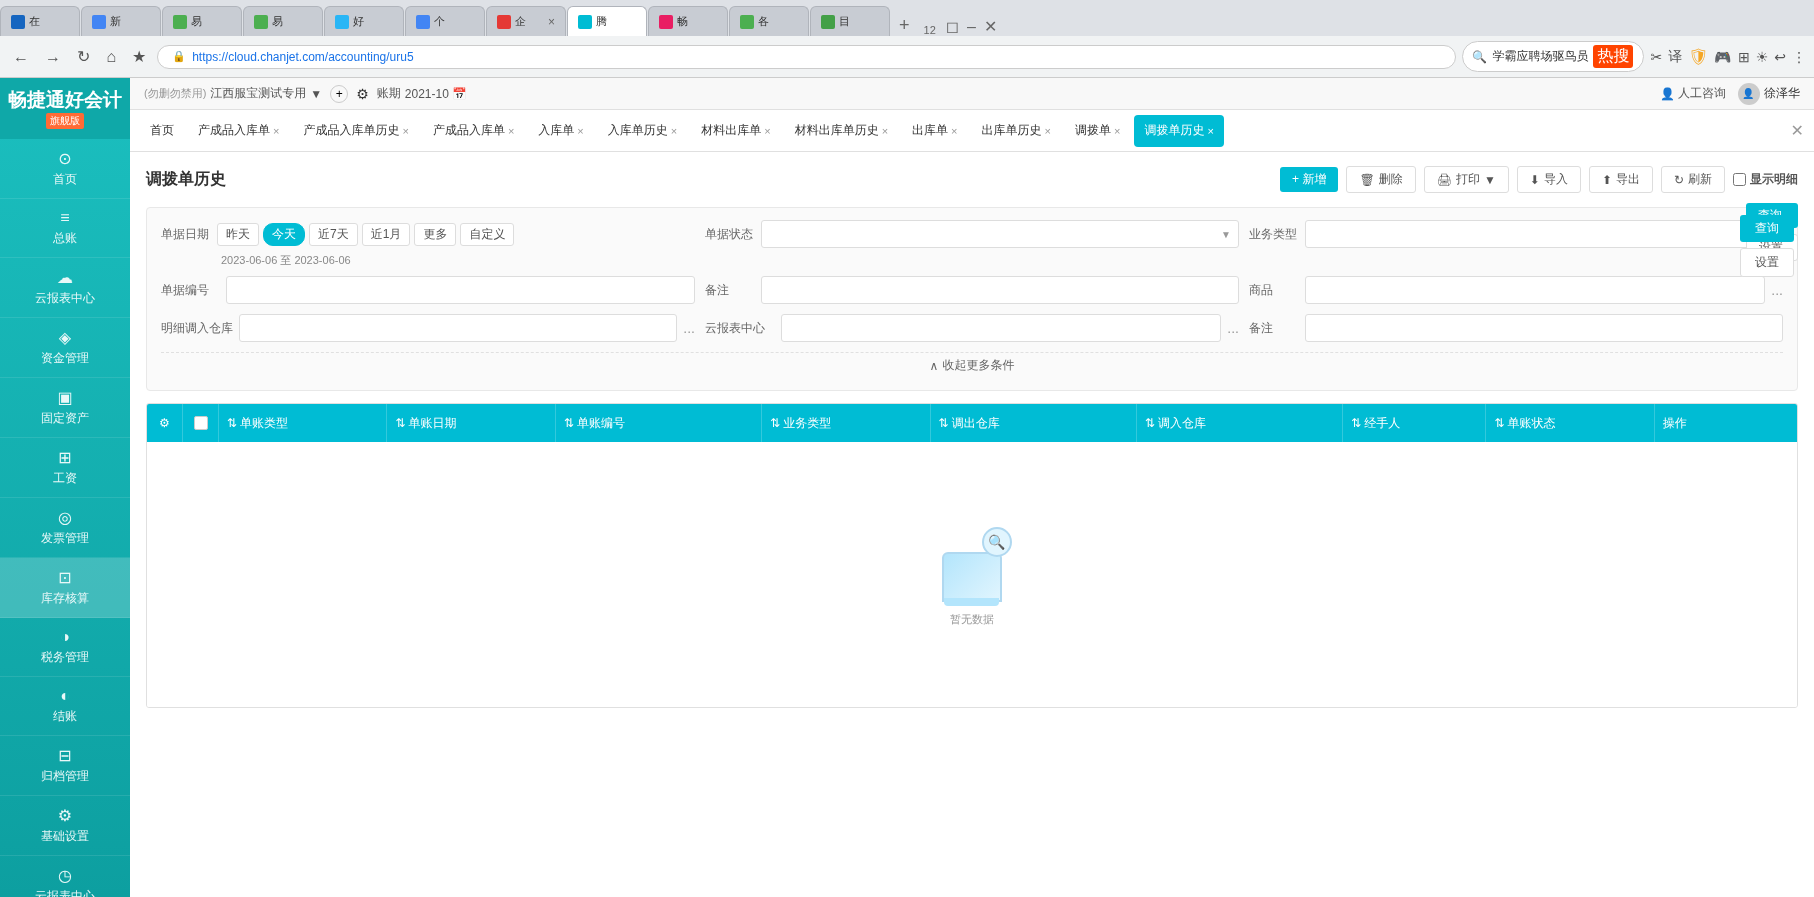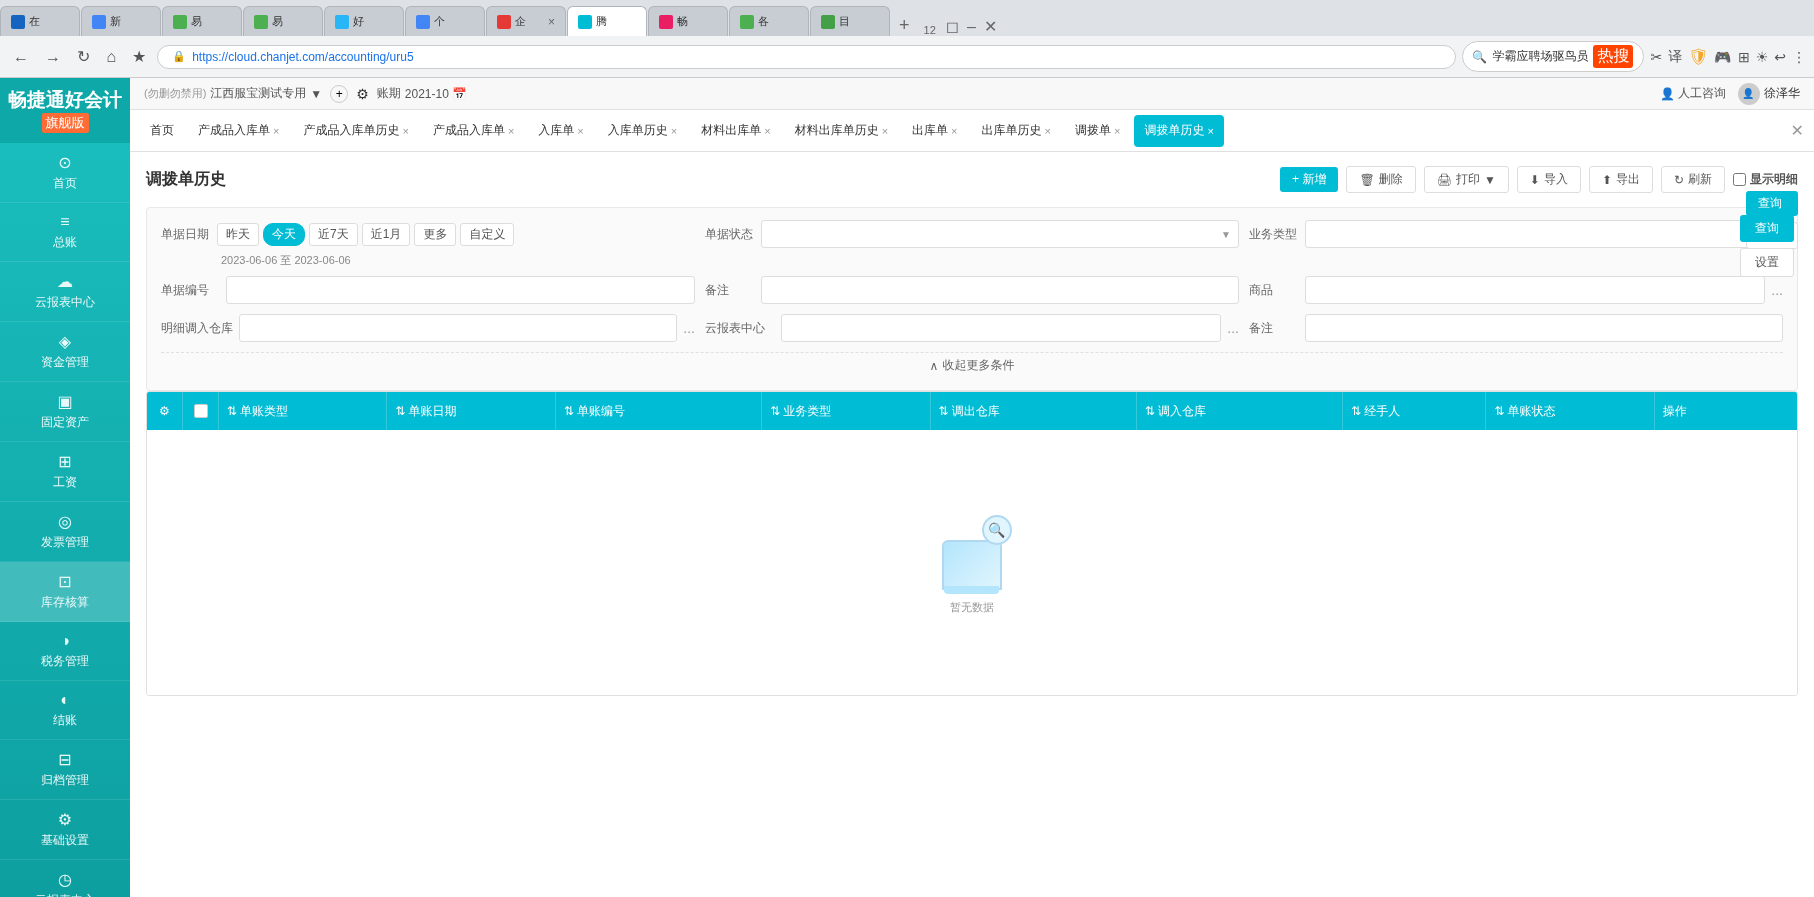--- a/index.html
+++ b/index.html
@@ -54,21 +54,21 @@
     .page-body { flex: 1; padding: 14px 16px; overflow-y: auto; background: #fff; }
     .page-title { font-size: 16px; font-weight: bold; color: #333; margin-bottom: 14px; display: flex; align-items: center; justify-content: space-between; }
     .page-actions { display: flex; align-items: center; gap: 8px; }
     .btn { padding: 4px 12px; border: none; border-radius: 3px; cursor: pointer; font-size: 12px; display: flex; align-items: center; gap: 4px; }
     .btn-primary { background: #00bcd4; color: #fff; }
     .btn-default { background: #fff; border: 1px solid #ddd; color: #555; }
     .btn-setting { background: #fff; border: 1px solid #ddd; color: #555; }
     .show-detail-toggle { display: flex; align-items: center; gap: 4px; font-size: 12px; color: #555; }
 
     
-    .filter-section { background: #fafafa; border: 1px solid #e8e8e8; border-radius: 4px; padding: 12px 14px; }
+    .filter-section { background: #fafafa; border: 1px solid #e8e8e8; border-radius: 4px; padding: 12px 14px; margin-bottom: 12px; }
     .filter-label { font-size: 12px; color: #666; white-space: nowrap; min-width: 50px; }
     .filter-input { flex: 1; height: 28px; border: 1px solid #ddd; border-radius: 3px; padding: 0 8px; font-size: 12px; outline: none; }
     .date-filter { display: flex; align-items: center; gap: 4px; flex: 2; }
     .date-btn { padding: 2px 8px; border: 1px solid #ddd; border-radius: 3px; font-size: 12px; cursor: pointer; background: #fff; color: #555; }
     .date-btn.active { background: #00bcd4; color: #fff; border-color: #00bcd4; border-radius: 10px; }
     .collapse-btn { display: flex; align-items: center; justify-content: center; gap: 4px; cursor: pointer; font-size: 12px; color: #666; padding: 4px; border-top: 1px dashed #e0e0e0; margin-top: 6px; }
 
     
     .table-container { border: 1px solid #e0e0e0; border-radius: 3px; overflow: hidden; }
     .table-header { background: #00bcd4; display: flex; align-items: center; height: 38px; }
@@ -175,21 +175,21 @@
     <span style="font-size:14px;color:#555;">⋮</span>
   </div>
 </div>
 
 <div class="app-container">
 
   <div class="sidebar">
     <div class="sidebar-logo">
       <div class="sidebar-logo-text">畅捷通好会计</div>
       <div style="display:flex;align-items:center;justify-content:center;gap:4px;">
-        <span style="background:#ff6b35;color:#fff;font-size:13px;padding:1px 4px;border-radius:2px;">旗舰版</span>
+        <span style="background:#ff6b35;color:#fff;font-size:10px;padding:1px 4px;border-radius:2px;">旗舰版</span>
       </div>
     </div>
     <div class="sidebar-menu">
       <div class="sidebar-item">
         <span class="sidebar-item-icon">⊙</span>
         <span class="sidebar-item-label">首页</span>
       </div>
       <div class="sidebar-item">
         <span class="sidebar-item-icon">≡</span>
         <span class="sidebar-item-label">总账</span>

